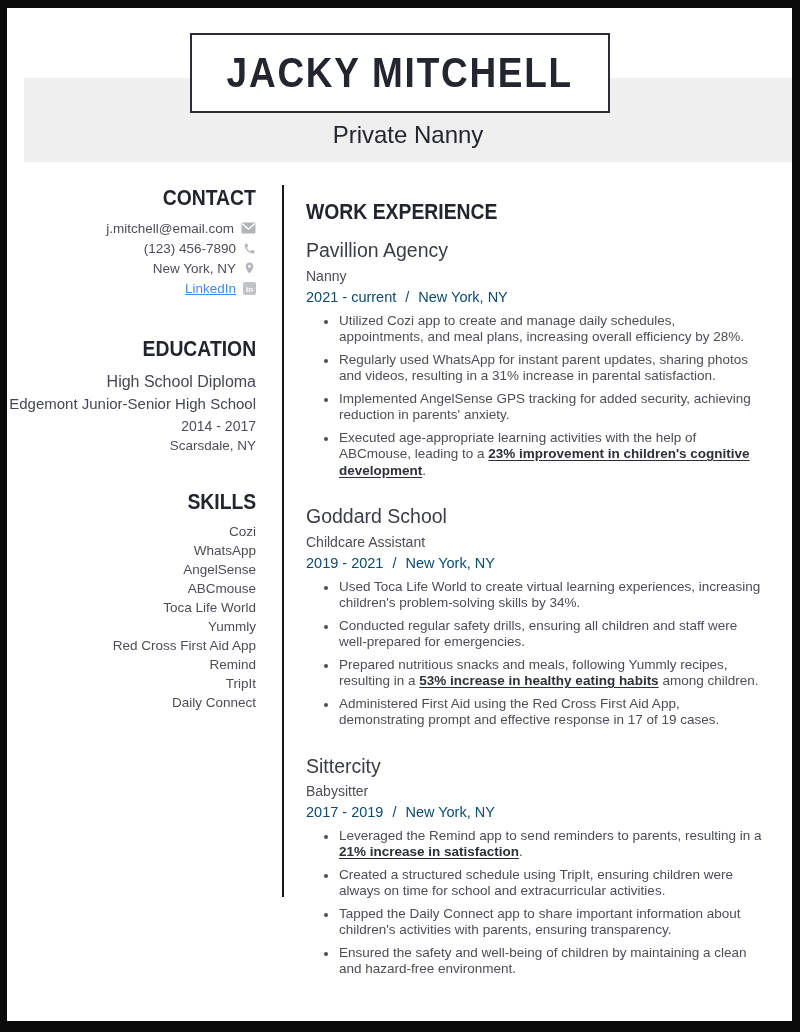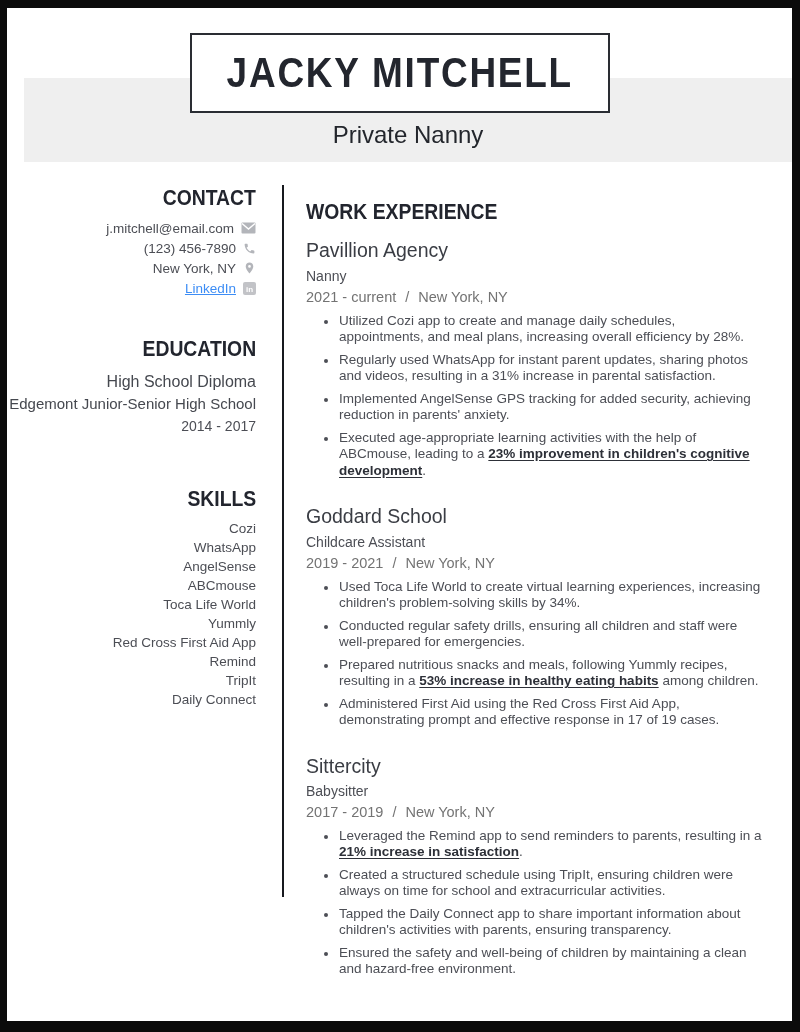--- a/index.html
+++ b/index.html
@@ -43,29 +43,29 @@
   .contact-rows { margin-top: 8px; }
   .contact-row { display: flex; justify-content: flex-end; align-items: center; gap: 7px; height: 20px; font-size: 13.5px; color: #4c4e55; }
   .contact-row .icon { flex: none; display: flex; align-items: center; text-align: right; }
   .link { color: #3d8df5; text-decoration: underline; cursor: pointer; }
   .edu-section { margin-top: 38px; }
   .edu-lines { margin-top: 9px; }
   .edu-degree { font-size: 16px; color: #45484f; line-height: 21px; }
   .edu-school { font-size: 15px; color: #45484f; line-height: 20px; margin-top: 2px; }
   .edu-dates { font-size: 14px; color: #4c4e55; line-height: 20px; margin-top: 2px; }
   .edu-loc { font-size: 13.5px; color: #4c4e55; line-height: 19px; }
-  .skills-section { margin-top: 50px; }
+  .skills-section { margin-top: 34px; }
   .skills-list { margin-top: 8px; }
   .skill-item { font-size: 13.5px; color: #4c4e55; line-height: 19px; }
   
   .job { margin-top: 15px; }
   .job + .job { margin-top: 26px; }
   .company { margin: 0; font-size: 19.5px; font-weight: 400; color: #3a3d44; line-height: 1.2; }
   .role { font-size: 14px; color: #4c4e55; margin-top: 5px; }
-  .dateline { font-size: 14.5px; color: #737373; margin-top: 5px; }
+  .dateline { font-size: 14.5px; color: #0c4a6e; margin-top: 5px; }
   .dateline .slash { margin: 0 9px; }
   ul.bullets { margin: 8px 0 0 0; padding-left: 32px; }
   ul.bullets li { font-size: 13.5px; color: #4c4e55; line-height: 16.5px; margin-bottom: 6px; padding-left: 1px; }
   ul.bullets li::marker { color: #4c4e55; font-size: 12px; }
   strong.hl { color: #2d3038; font-weight: 700; text-decoration: underline; text-underline-offset: 2px; }
   .icon svg { display: block; }
 </style>
 </head>
 <body>
 
@@ -124,20 +124,21 @@
           </div>
         </div>
       </section>
 
       <section class="edu-section">
         <h2><span class="cond">EDUCATION</span></h2>
         <div class="edu-lines">
           <div class="edu-degree">High School Diploma</div>
           <div class="edu-school">Edgemont Junior-Senior High School</div>
           <div class="edu-dates">2014 - 2017</div>
+          <div class="edu-loc">Scarsdale, NY</div>
         </div>
       </section>
 
       <section class="skills-section">
         <h2><span class="cond">SKILLS</span></h2>
         <div class="skills-list">
           <div class="skill-item">Cozi</div>
           <div class="skill-item">WhatsApp</div>
           <div class="skill-item">AngelSense</div>
           <div class="skill-item">ABCmouse</div>

